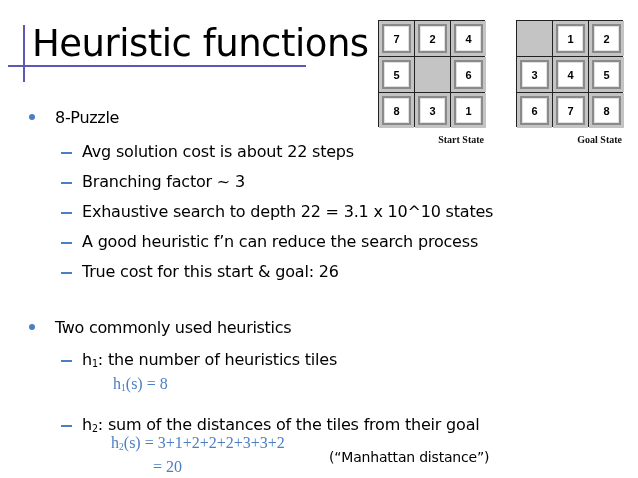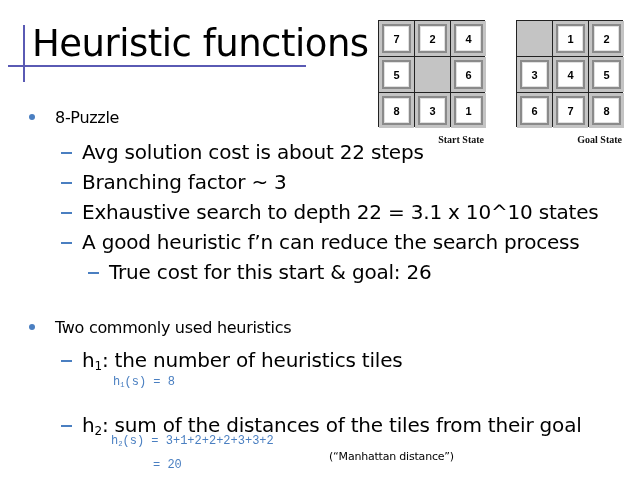--- a/index.html
+++ b/index.html
@@ -7,24 +7,24 @@
   .title-vline{position:absolute;left:23px;top:25px;width:2px;height:57px;background:#5a5ab4;}
   .title-hline{position:absolute;left:8px;top:65px;width:298px;height:2px;background:#5a5ab4;}
   .title{position:absolute;left:32px;top:22px;font-size:37px;font-family:"DejaVu Sans",sans-serif;letter-spacing:-0.5px;line-height:44px;white-space:nowrap;}
   .puzzle{position:absolute;width:106px;}
   .grid{display:grid;grid-template-columns:repeat(3,35px);grid-template-rows:repeat(3,35px);border:1px solid #222;background:#222;gap:1px;width:107px;height:107px;box-sizing:border-box;}
   .cell{background:#c4c4c4;display:flex;align-items:center;justify-content:center;}
   .tile{width:25px;height:25px;background:#fff;border:2px solid #8a8a8a;box-shadow:inset 0 0 0 1px #e0e0e0;display:flex;align-items:center;justify-content:center;font-weight:bold;font-size:11px;font-family:"Liberation Sans",sans-serif;box-sizing:content-box;}
   .puzzle-label{text-align:right;font-family:"Liberation Serif",serif;font-size:10px;font-weight:bold;margin-top:7px;color:#111;}
   .bullet{position:absolute;white-space:nowrap;font-family:"DejaVu Sans",sans-serif;}
   .lvl1{font-size:16px;line-height:26px;letter-spacing:-0.3px;}
-  .lvl2{font-size:20px;line-height:22px;letter-spacing:-0.2px;}
+  .lvl2{font-size:16px;line-height:22px;letter-spacing:-0.2px;}
   .dot{position:absolute;left:-26px;top:9px;width:6px;height:6px;border-radius:50%;background:#4a7fc1;}
   .dash{position:absolute;left:-21px;top:11px;width:11px;height:1.5px;background:#4a7fc1;}
-  .blue{color:#4a7fc1;font-family:Liberation Mono, monospace;font-size:12px;position:absolute;white-space:nowrap;}
+  .blue{color:#4a7fc1;font-family:Liberation Serif, serif;font-size:16px;position:absolute;white-space:nowrap;}
   sub{font-size:0.6em;vertical-align:-0.25em;line-height:0;}
 </style>
 </head>
 <body>
 
 <div class="title-vline"></div>
 <div class="title-hline"></div>
 <div class="title">Heuristic functions</div>
 
 <div class="puzzle" style="left:378px;top:20px;">
@@ -102,21 +102,21 @@
   <span>Branching factor ~ 3</span>
 </div>
 <div class="bullet lvl2" style="left:82px;top:201px;">
   <span class="dash"></span>
   <span>Exhaustive search to depth 22 = 3.1 x 10^10 states</span>
 </div>
 <div class="bullet lvl2" style="left:82px;top:231px;">
   <span class="dash"></span>
   <span>A good heuristic f’n can reduce the search process</span>
 </div>
-<div class="bullet lvl2" style="left:82px;top:261px;margin-left:27px;">
+<div class="bullet lvl2" style="left:82px;top:261px;">
   <span class="dash"></span>
   <span>True cost for this start &amp; goal: 26</span>
 </div>
 
 <div class="bullet lvl1" style="left:55px;top:315px;">
   <span class="dot"></span>
   <span>Two commonly used heuristics</span>
 </div>
 <div class="bullet lvl2" style="left:82px;top:349px;">
   <span class="dash"></span>
@@ -127,13 +127,13 @@
 </div>
 
 <div class="bullet lvl2" style="left:82px;top:414px;">
   <span class="dash"></span>
   <span>h</span><sub>2</sub><span>: sum of the distances of the tiles from their goal</span>
 </div>
 <div class="blue" style="left:111px;top:434px;">
   <span>h</span><sub>2</sub><span>(s) = 3+1+2+2+2+3+3+2</span>
 </div>
 <div class="blue" style="left:153px;top:458px;">= 20</div>
-<div class="bullet lvl2" style="left:329px;top:446px;font-size:11px;">(“Manhattan distance”)</div>
+<div class="bullet lvl2" style="left:329px;top:446px;font-size:14px;">(“Manhattan distance”)</div>
 
 </body></html>

